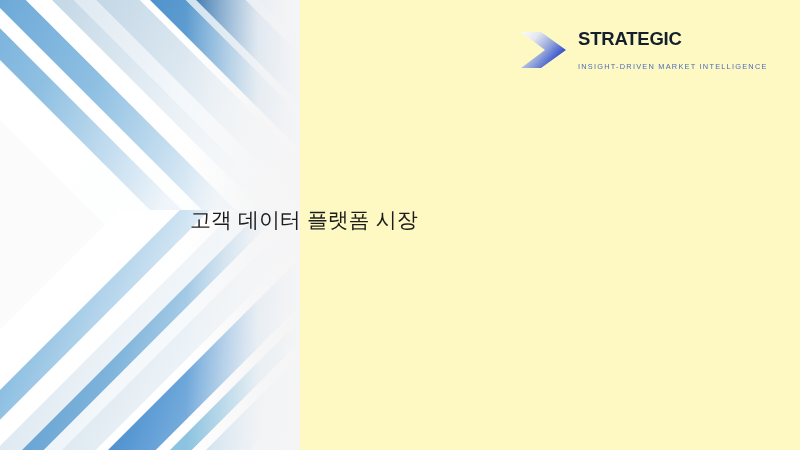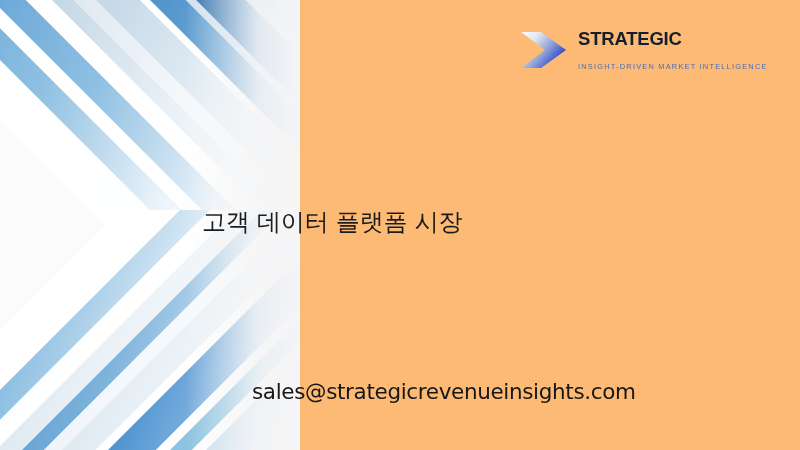--- a/index.html
+++ b/index.html
@@ -11,21 +11,21 @@
     height: 450px;
     overflow: hidden;
     background: #f4f4f5;
     font-family: "Liberation Sans", "DejaVu Sans", sans-serif;
   }
 
   #slide {
     position: relative;
     width: 800px;
     height: 450px;
-    background: #fdba74;
+    background: #fef9c3;
     overflow: hidden;
   }
 
   
   #chevron-graphic {
     position: absolute;
     left: 0;
     top: 0;
     width: 300px;
     height: 450px;
@@ -74,24 +74,24 @@
     font-weight: normal;
     letter-spacing: 1.22px;
     color: #4a6cba;
     white-space: nowrap;
     margin-top: 14px;
   }
 
   
   #report-title {
     position: absolute;
-    left: 202px;
+    left: 190px;
     top: 206px;
     font-family: "DejaVu Sans", "Liberation Sans", sans-serif;
-    font-size: 24px;
+    font-size: 21px;
     font-weight: normal;
     color: #1c1c1c;
     letter-spacing: -0.2px;
     white-space: nowrap;
   }
 
   
   #contact-email {
     position: absolute;
     left: 252px;
@@ -218,15 +218,14 @@
 
     <div id="logo-text-group">
       <div class="logo-line">STRATEGIC</div>
       <div id="logo-tagline">INSIGHT-DRIVEN MARKET INTELLIGENCE</div>
     </div>
 
   </div>
 
   <div id="report-title">고객 데이터 플랫폼 시장</div>
 
-  <div id="contact-email">sales@strategicrevenueinsights.com</div>
 
 </div>
 
 </body></html>

